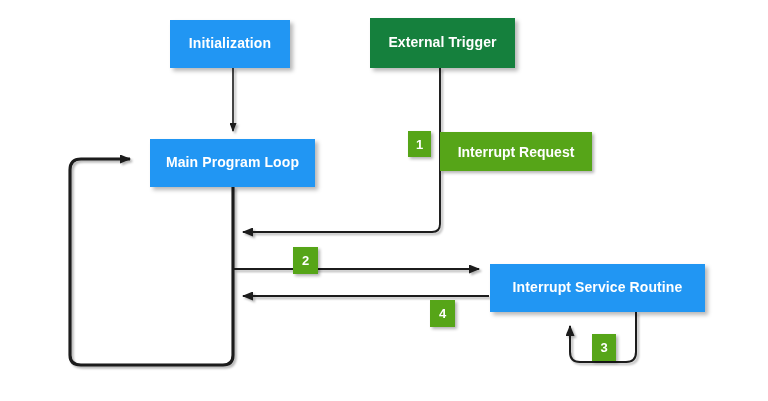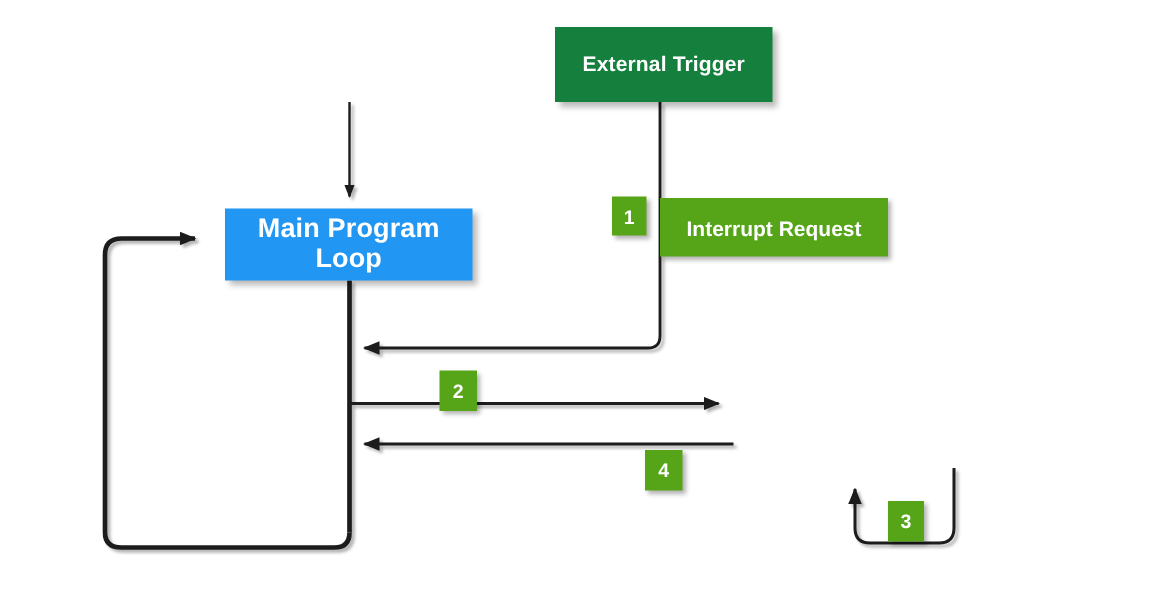--- a/index.html
+++ b/index.html
@@ -97,29 +97,35 @@
       <path d="M 233 269 L 479 269" fill="none" stroke="#1a1a1a" stroke-width="1.9" marker-end="url(#arrowheadThin)"></path>
 
       <path d="M 489 296 L 243 296" fill="none" stroke="#1a1a1a" stroke-width="1.9" marker-end="url(#arrowheadThin)"></path>
 
       <path d="M 233 355 Q 233 365 223 365 L 81 365 Q 70 365 70 355 L 70 170 Q 70 159 81 159 L 130 159" fill="none" stroke="#1a1a1a" stroke-width="3.1" marker-end="url(#arrowheadThin)"></path>
 
       <path d="M 636 312 L 636 352 Q 636 362 626 362 L 580 362 Q 570 362 570 352 L 570 326" fill="none" stroke="#1a1a1a" stroke-width="2.0" marker-end="url(#arrowheadThin)"></path>
     </g>
   </svg>
 
+  <div class="node node-blue" style="left:170px; top:20px; width:120px; height:48px; font-size:14px;">
+    <span>Initialization</span>
+  </div>
 
   <div class="node node-pink" style="left:370px; top:18px; width:145px; height:50px; font-size:14px;">
     <span>External Trigger</span>
   </div>
 
-  <div class="node node-blue" style="left:150px; top:139px; width:165px; height:48px; font-size:18px;">
+  <div class="node node-blue" style="left:150px; top:139px; width:165px; height:48px; font-size:14px;">
     <span>Main Program Loop</span>
   </div>
 
+  <div class="node node-blue" style="left:490px; top:264px; width:215px; height:48px; font-size:14px;">
+    <span>Interrupt Service Routine</span>
+  </div>
 
   <div class="label-box" style="left:440px; top:132px; width:152px; height:39px; font-size:14px;">
     <span>Interrupt Request</span>
   </div>
 
   <div class="num-badge" style="left:408px; top:131px; width:23px; height:26px; font-size:13px;">
     <span>1</span>
   </div>
 
   <div class="num-badge" style="left:293px; top:247px; width:25px; height:27px; font-size:13px;">

